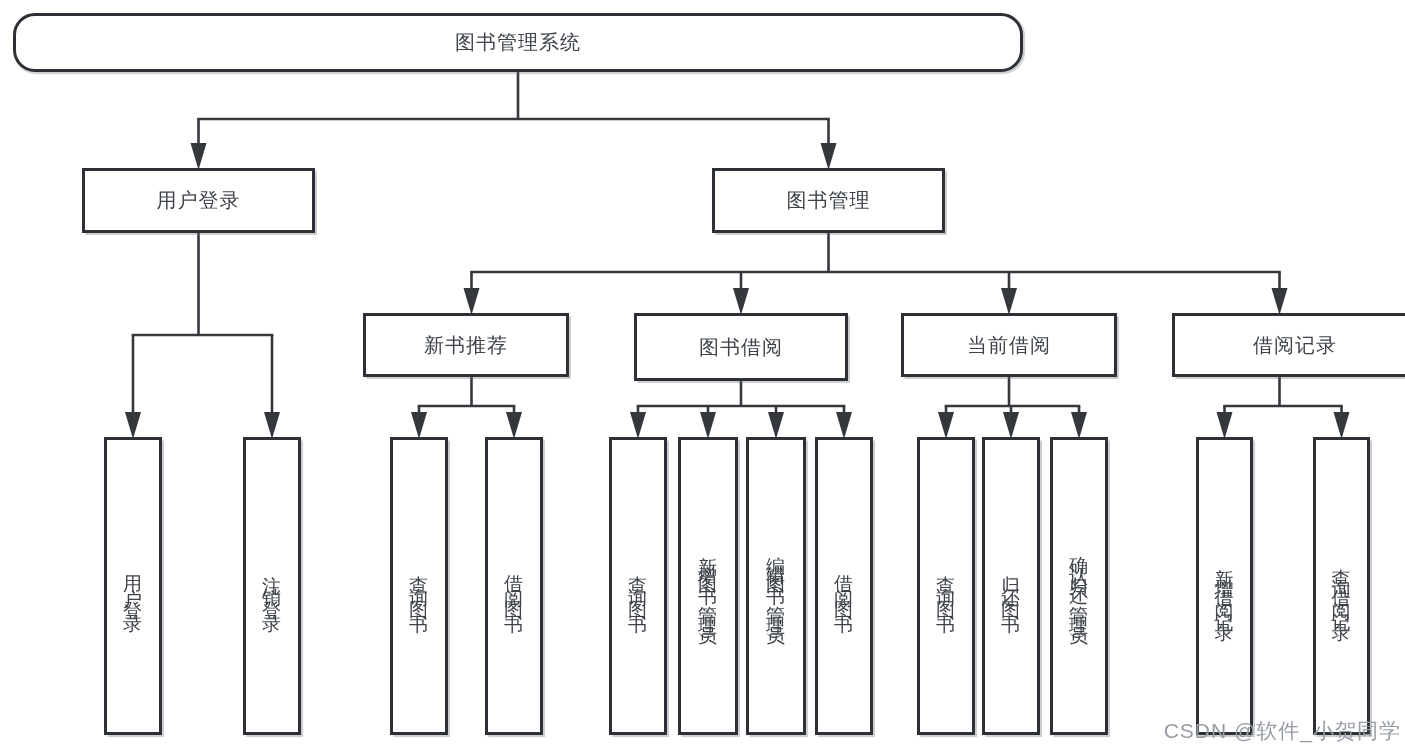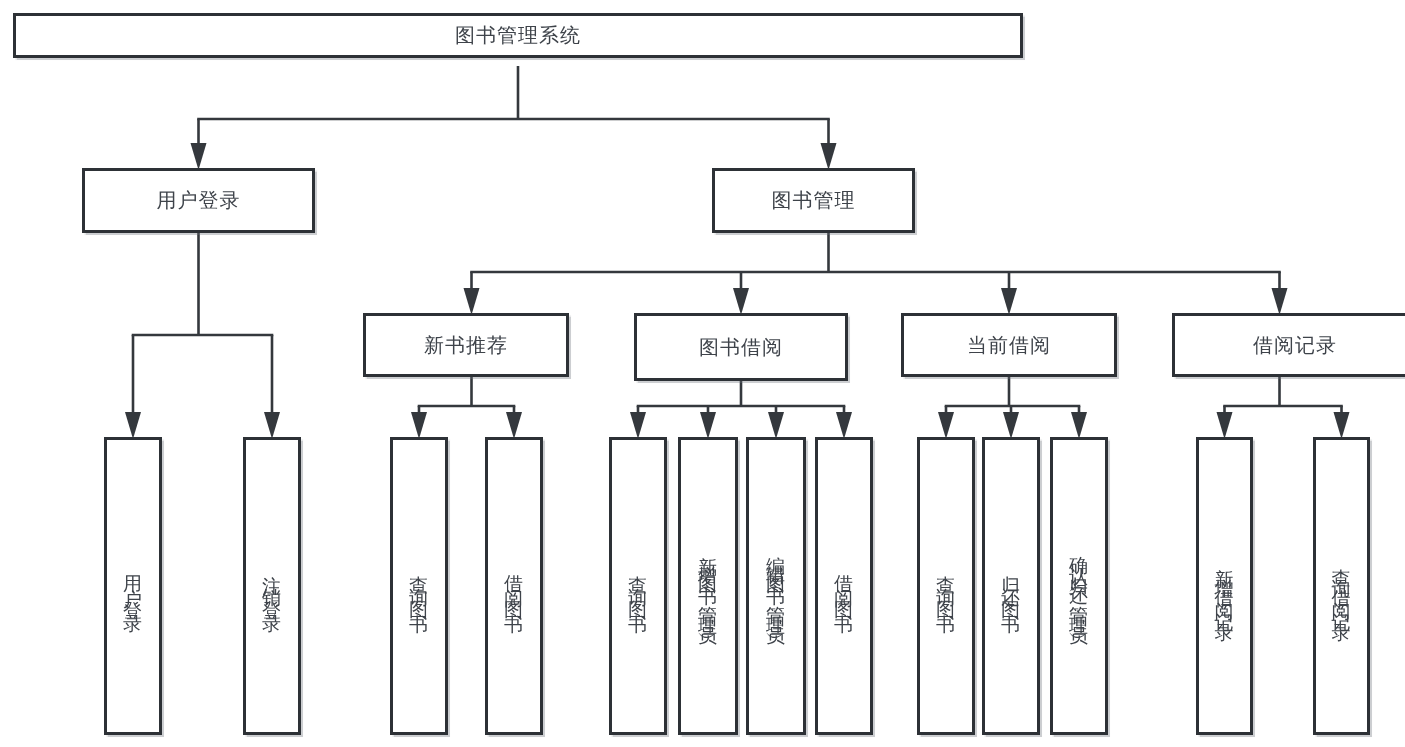--- a/index.html
+++ b/index.html
@@ -104,33 +104,33 @@
       <line x1="1279.5" y1="272" x2="1279.5" y2="301" stroke="var(--line)" stroke-width="2.6"></line>
       <polygon points="1271.5,288 1287.5,288 1279.5,315" fill="var(--line)"></polygon>
       <line x1="1279.5" y1="375" x2="1279.5" y2="406" stroke="var(--line)" stroke-width="2.6"></line>
       <line x1="1223.2" y1="406" x2="1342.8" y2="406" stroke="var(--line)" stroke-width="2.6"></line>
       <line x1="1224.5" y1="406" x2="1224.5" y2="425" stroke="var(--line)" stroke-width="2.6"></line>
       <polygon points="1216.5,412 1232.5,412 1224.5,439" fill="var(--line)"></polygon>
       <line x1="1341.5" y1="406" x2="1341.5" y2="425" stroke="var(--line)" stroke-width="2.6"></line>
       <polygon points="1333.5,412 1349.5,412 1341.5,439" fill="var(--line)"></polygon>
     </svg>
   <div id="nodes">
-      <div class="node node-h" style="left: 13px; top: 13px; width: 1010px; height: 45px;">
+      <div class="node node-h" style="left: 13px; top: 13px; width: 1010px; height: 59px; border-radius: 22px;">
         <span>图书管理系统</span>
       </div>
       <div class="node node-h" style="left: 82px; top: 168px; width: 233px; height: 65px;">
         <span>用户登录</span>
       </div>
       <div class="node node-v" style="left: 104px; top: 437px; width: 58px; height: 298px;">
         <span class="vtext ls-4">用户登录</span>
       </div>
       <div class="node node-v" style="left: 243px; top: 437px; width: 58px; height: 298px;">
         <span class="vtext ls-4">注销登录</span>
       </div>
-      <div class="node node-h" style="left: 712px; top: 168px; width: 203px; height: 65px;">
+      <div class="node node-h" style="left: 712px; top: 168px; width: 233px; height: 65px;">
         <span>图书管理</span>
       </div>
       <div class="node node-h" style="left: 363px; top: 313px; width: 206px; height: 64px;">
         <span>新书推荐</span>
       </div>
       <div class="node node-v" style="left: 390px; top: 437px; width: 58px; height: 298px;">
         <span class="vtext ls-4">查询图书</span>
       </div>
       <div class="node node-v" style="left: 485px; top: 437px; width: 58px; height: 298px;">
         <span class="vtext ls-4">借阅图书</span>
@@ -165,13 +165,14 @@
       <div class="node node-h" style="left: 1172px; top: 313px; width: 246px; height: 64px;">
         <span>借阅记录</span>
       </div>
       <div class="node node-v" style="left: 1196px; top: 437px; width: 57px; height: 298px;">
         <span class="vtext ls-6">新增借阅记录</span>
       </div>
       <div class="node node-v" style="left: 1313px; top: 437px; width: 57px; height: 298px;">
         <span class="vtext ls-6">查询借阅记录</span>
       </div>
     </div>
+  <div id="watermark">CSDN @软件_小贺同学</div>
 </div>
 
 </body></html>

